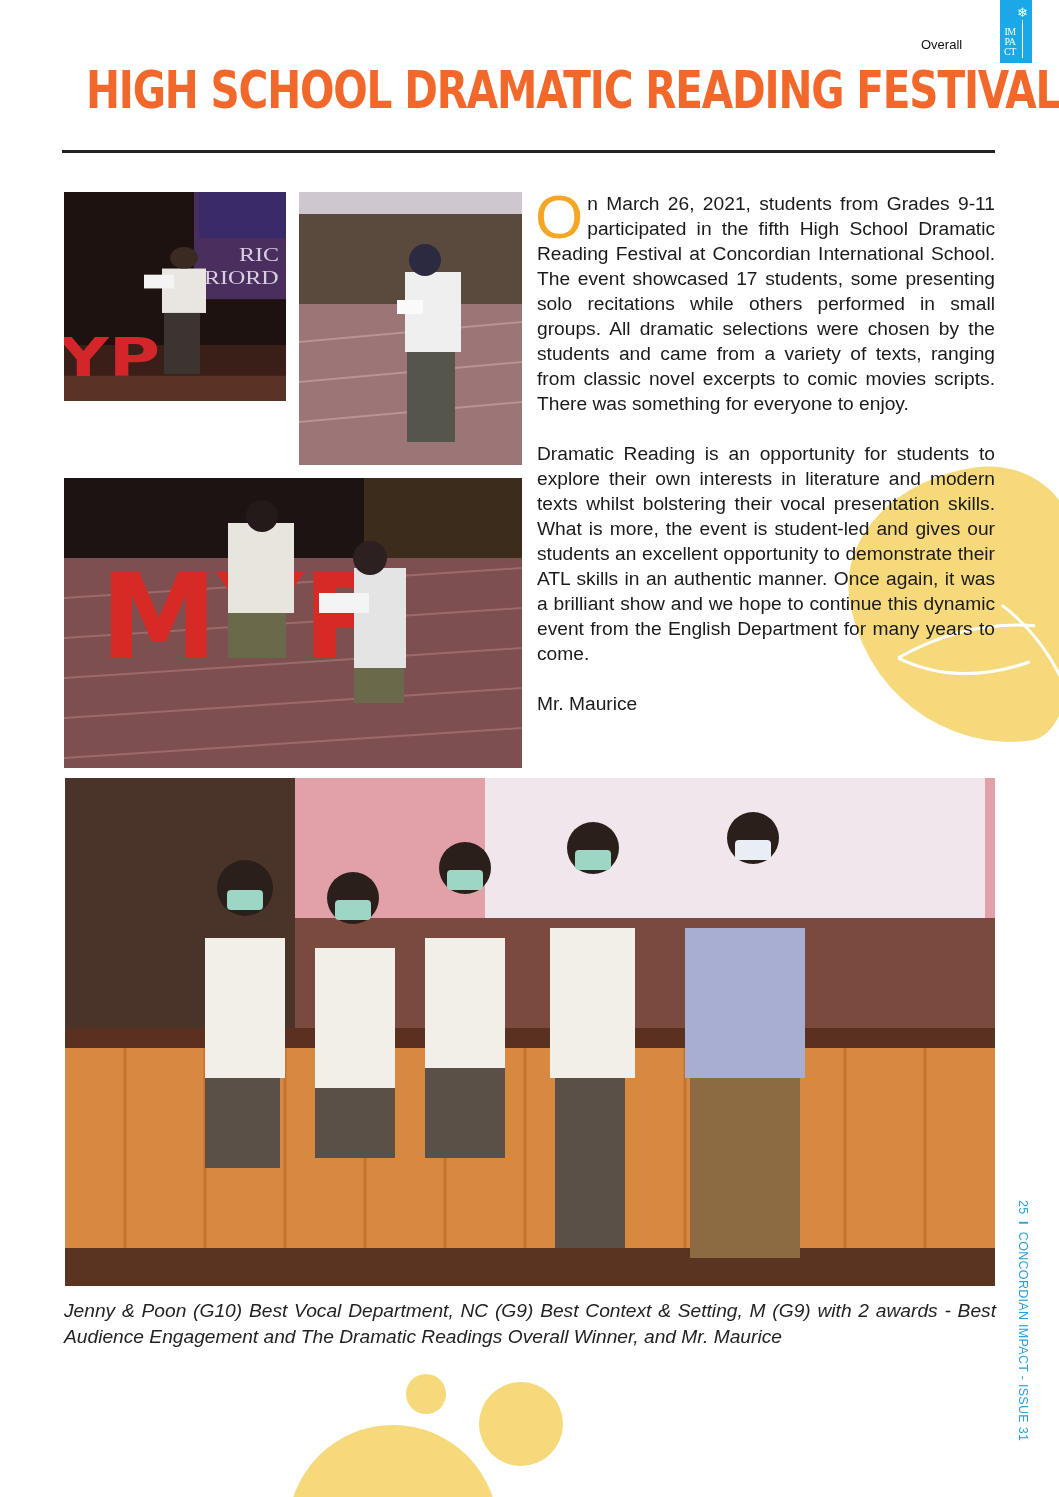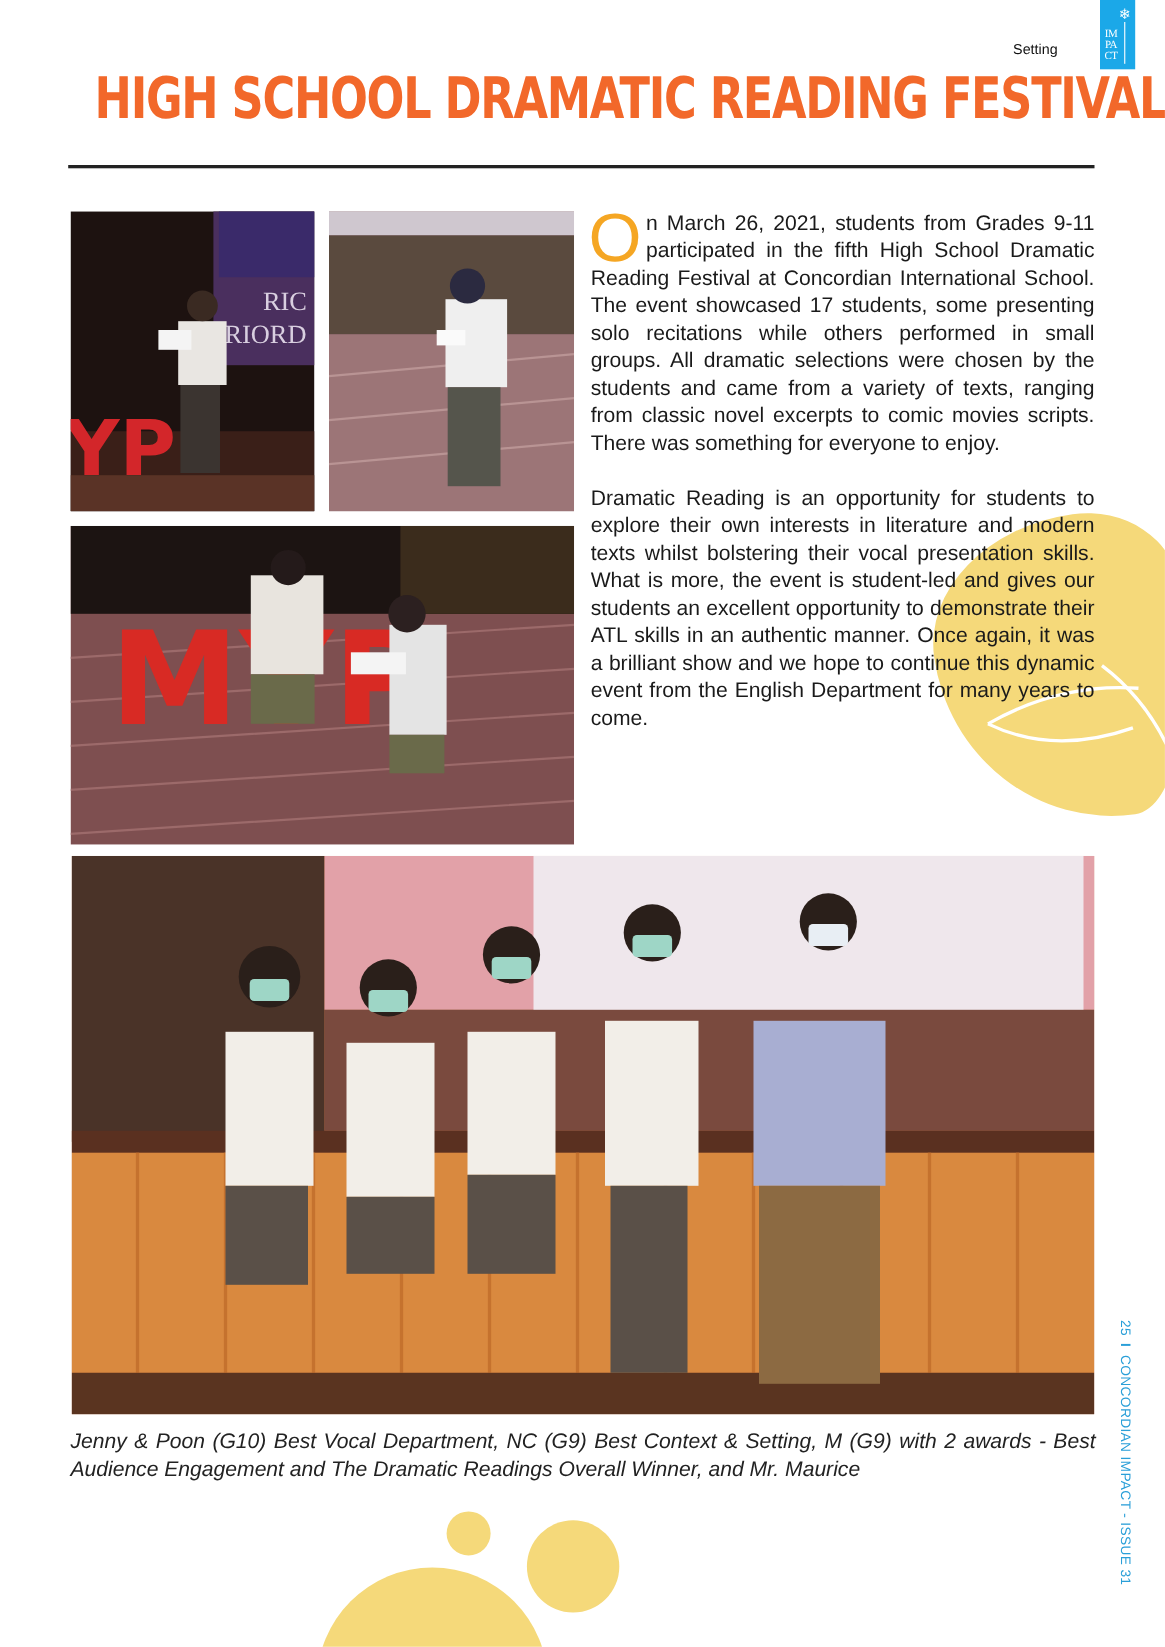--- a/index.html
+++ b/index.html
@@ -71,35 +71,35 @@
   <svg width="230" height="278" viewBox="0 0 230 278">
     <path d="M 40 178 Q 110 150 180 165" stroke="#fff" stroke-width="3" fill="none"></path>
     <path d="M 40 178 Q 95 215 170 200" stroke="#fff" stroke-width="3" fill="none"></path>
     <path d="M 150 140 Q 185 175 200 225" stroke="#fff" stroke-width="3" fill="none"></path>
   </svg>
 </div>
 <div class="deco" style="left:406px;top:1374px;width:40px;height:40px;"></div>
 <div class="deco" style="left:479px;top:1382px;width:84px;height:84px;"></div>
 <div class="deco" style="left:288px;top:1425px;width:210px;height:210px;"></div>
 
-<div class="section-label">Setting</div>
+<div class="section-label">Overall</div>
 <div class="logo-box">
   <span class="flake">❄</span>
   <span class="stem"></span>
   <div class="letters">
     <div>IM</div>
     <div>PA</div>
     <div>CT</div>
   </div>
 </div>
 
 <h1 class="title">High School Dramatic Reading Festival</h1>
 <div class="divider"></div>
 
-<div class="photo" style="left:64px;top:192px;width:222px;height:273px;">
+<div class="photo" style="left:64px;top:192px;width:222px;height:209px;">
   <svg viewBox="0 0 222 273" preserveAspectRatio="none">
     <rect width="222" height="273" fill="#1d1210"></rect>
     <rect x="130" y="0" width="92" height="140" fill="#4a2f5e"></rect>
     <rect x="135" y="0" width="87" height="60" fill="#3a2a6a"></rect>
     <text x="175" y="90" font-family="Liberation Serif, serif" font-size="24" fill="#d9cfe0">RIC</text>
     <text x="140" y="120" font-family="Liberation Serif, serif" font-size="24" fill="#d9cfe0">RIORD</text>
     <rect x="0" y="200" width="222" height="73" fill="#3a1f18"></rect>
     <rect x="0" y="240" width="222" height="33" fill="#5a3326"></rect>
     <text x="-6" y="240" font-family="DejaVu Sans, sans-serif" font-weight="bold" font-size="70" fill="#d3262a">YP</text>
     <rect x="98" y="100" width="44" height="58" fill="#e9e6e2"></rect>
@@ -175,20 +175,21 @@
       <rect x="382" y="92" width="36" height="20" rx="4"></rect>
       <rect x="510" y="72" width="36" height="20" rx="4"></rect>
     </g>
     <rect x="670" y="62" width="36" height="20" rx="4" fill="#e8eef4"></rect>
   </svg>
 </div>
 
 <div class="body-text">
   <p><span class="dropcap">O</span><span>n March 26, 2021, students from Grades 9-11 participated in the fifth High School Dramatic Reading Festival at Concordian International School. The event showcased 17 students, some presenting solo recitations while others performed in small groups. All dramatic selections were chosen by the students and came from a variety of texts, ranging from classic novel excerpts to comic movies scripts. There was something for everyone to enjoy.</span></p>
   <p>Dramatic Reading is an opportunity for students to explore their own interests in literature and modern texts whilst bolstering their vocal presentation skills. What is more, the event is student-led and gives our students an excellent opportunity to demonstrate their ATL skills in an authentic manner. Once again, it was a brilliant show and we hope to continue this dynamic event from the English Department for many years to come.</p>
+  <p class="signature">Mr. Maurice</p>
 </div>
 
 <div class="caption">
   <b>Jenny &amp; Poon (G10)</b><span> Best Vocal Department, </span><b>NC (G9)</b><span> Best Context &amp; Setting, </span><b>M (G9)</b><span> with 2 awards - Best Audience Engagement and The Dramatic Readings Overall Winner, and Mr. Maurice</span>
 </div>
 
 <div class="side-footer">
   <span>25</span>
   <span style="font-weight:bold;margin:3px 0;">I</span>
   <span>CONCORDIAN IMPACT - ISSUE 31</span>

